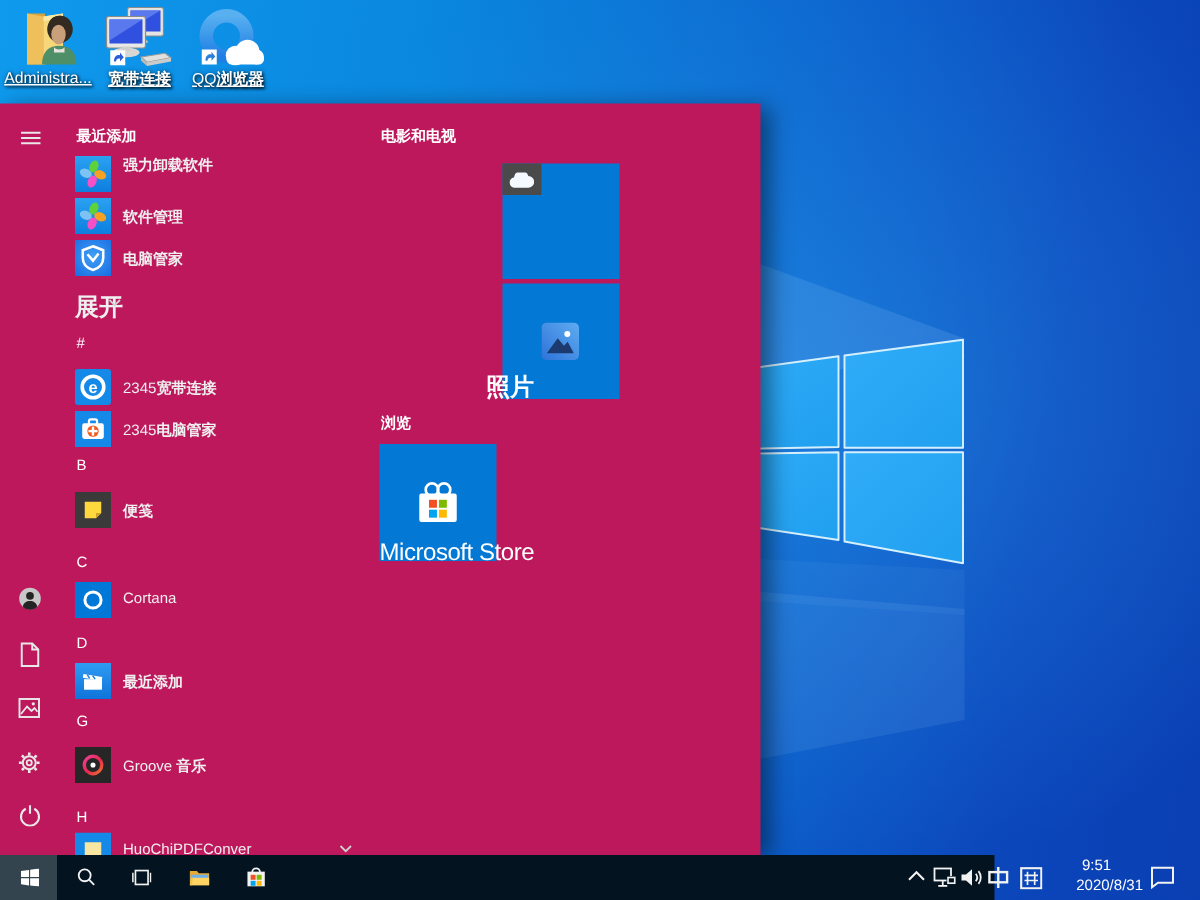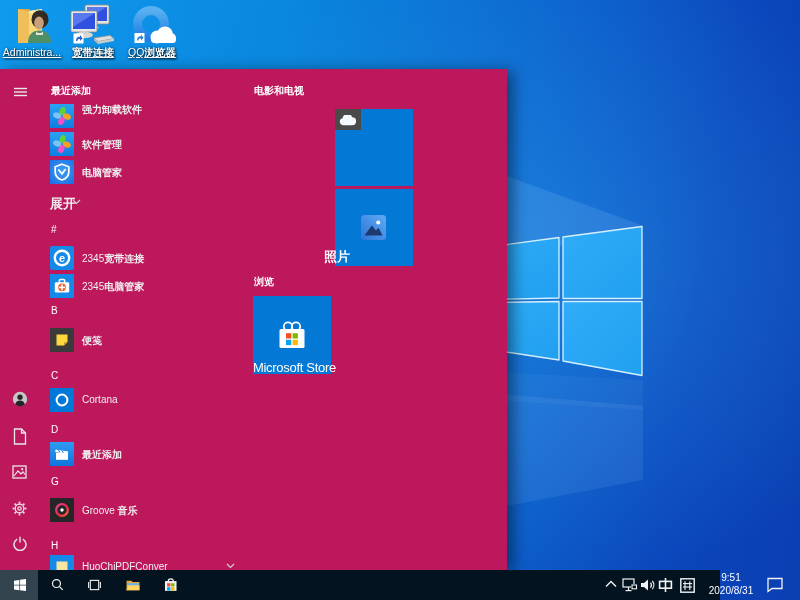--- a/index.html
+++ b/index.html
@@ -5,26 +5,26 @@
  font-family:"Liberation Sans",sans-serif;}
 .abs{position:absolute}
 #desktop{position:absolute;left:0;top:0;width:800px;height:600px;
  background:
   radial-gradient(620px 520px at 545px 265px, rgba(60,185,255,.33), rgba(60,185,255,0) 62%),
   linear-gradient(100deg,#0f9aee 0%,#0a86de 33%,#0b62cc 62%,#0b47bc 83%,#0a3fb2 100%);}
 .dlabel{position:absolute;font-size:10.5px;color:#fff;text-align:center;white-space:nowrap;
  text-shadow:1px 1px 2px rgba(0,0,0,.85), 0 0 3px rgba(0,0,0,.5);text-decoration:underline;}
 #menu{position:absolute;left:0;top:69px;width:507px;height:501px;background:#be185d;
  overflow:hidden;box-shadow:6px 2px 14px rgba(0,0,0,.45);}
-.mt{position:absolute;font-size:13px;color:#efefef;white-space:nowrap}
+.mt{position:absolute;font-size:16px;color:#efefef;white-space:nowrap}
 .sec{position:absolute;font-size:10px;color:#fff;white-space:nowrap}
 .row{position:absolute;left:82px;font-size:10px;color:#efefef;white-space:nowrap}
 .ric{position:absolute;left:50px;width:24px;height:24px}
 #tiles .tile{position:absolute;width:78px}
-#taskbar{position:absolute;left:0;top:570px;width:720px;height:30px;background:#031420;}
+#taskbar{position:absolute;left:0;top:570px;width:663px;height:30px;background:#031420;}
 #startbtn{position:absolute;left:0;top:0;width:38px;height:30px;background:#33444f;}
 .tray{position:absolute;font-size:10px;color:#fff;white-space:nowrap}
 svg{display:block}
 .ck{font-weight:bold}
 </style></head>
 <body>
 <div id="desktop">
 <svg class="abs" style="left:0;top:0" width="800" height="600" viewBox="0 0 800 600">
   <defs>
     <linearGradient id="pane" x1="0" y1="0" x2="1" y2="1">
@@ -350,17 +350,17 @@
  <line x1="7.5" y1="1" x2="7.5" y2="15" stroke="#f2f2f2" stroke-width="1.6"></line>
 </svg>
 <svg class="abs" style="left:680px;top:8px" width="15" height="15" viewBox="0 0 15 15">
  <rect x="0.8" y="0.8" width="13.4" height="13.4" fill="none" stroke="#f2f2f2" stroke-width="1.4"></rect>
  <line x1="5" y1="3.2" x2="5" y2="12" stroke="#f2f2f2" stroke-width="1.1"></line>
  <line x1="9.8" y1="3.2" x2="9.8" y2="12" stroke="#f2f2f2" stroke-width="1.1"></line>
  <line x1="3" y1="5.6" x2="12" y2="5.6" stroke="#f2f2f2" stroke-width="1.1"></line>
  <line x1="3" y1="9" x2="12" y2="9" stroke="#f2f2f2" stroke-width="1.1"></line>
 </svg>
 <div class="tray" style="left:700px;top:2px;width:62px;text-align:center">9:51</div>
-<div class="tray" style="left:700px;top:15px;width:62px;text-align:center">2020/8/31</div>
+<div class="tray" style="left:700px;top:15px;width:62px;text-align:right">2020/8/31</div>
 <svg class="abs" style="left:766px;top:7px" width="18" height="16" viewBox="0 0 18 16">
  <path d="M2 1.5 L16 1.5 L16 11.5 L6 11.5 L2 14.5 Z" fill="none" stroke="#f2f2f2" stroke-width="1.3"></path>
 </svg>
 </div>
 
 </body></html>

